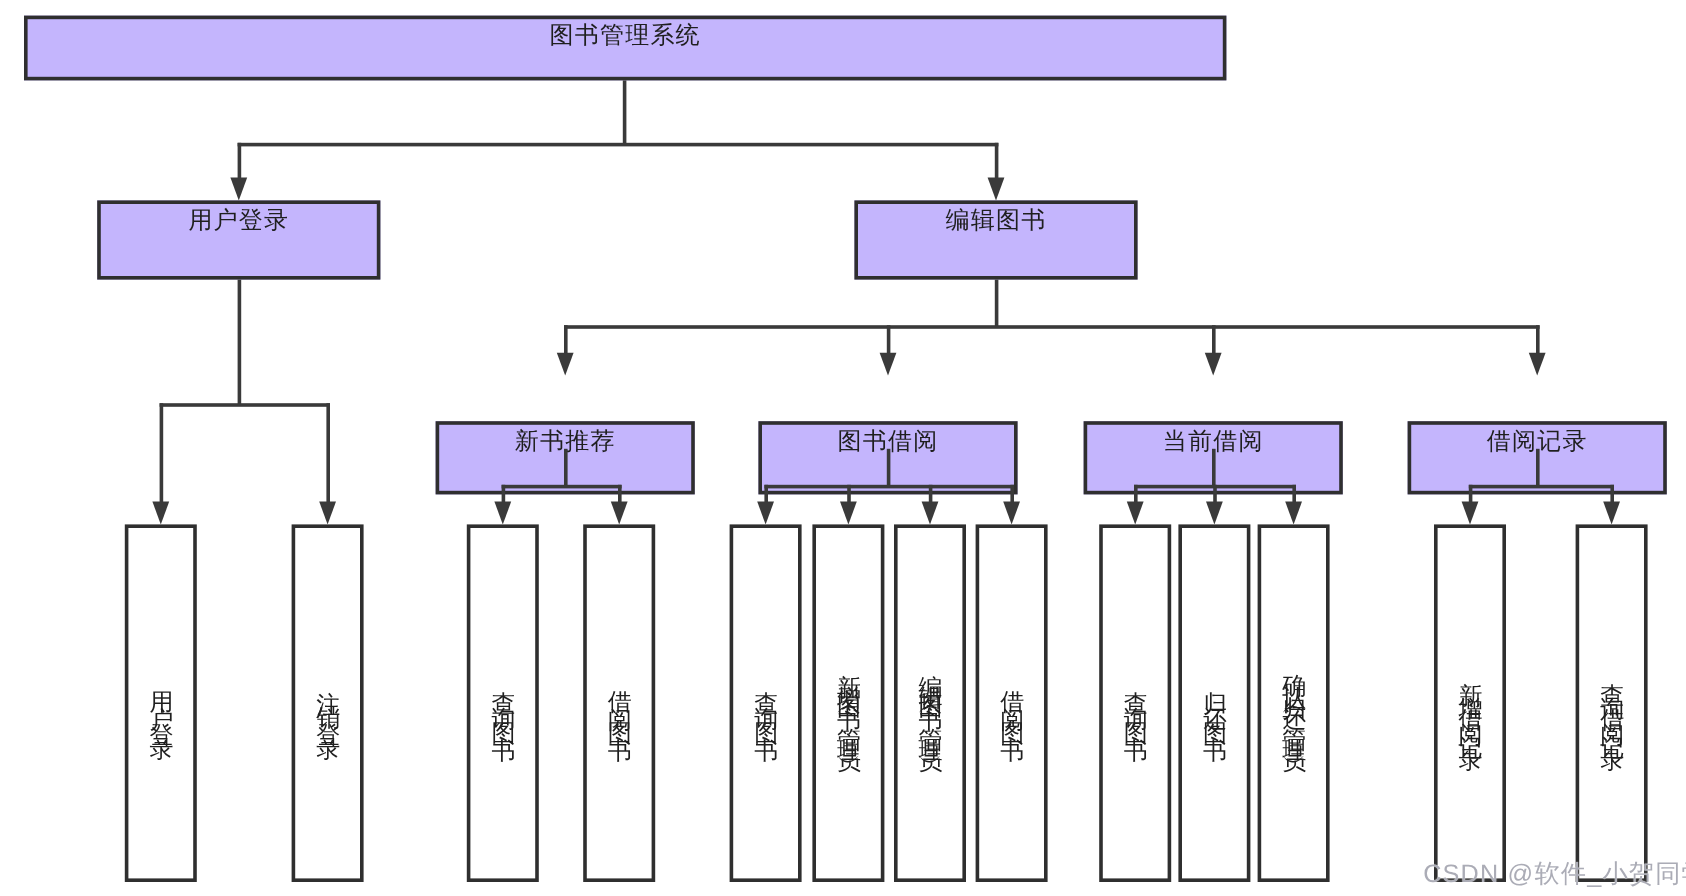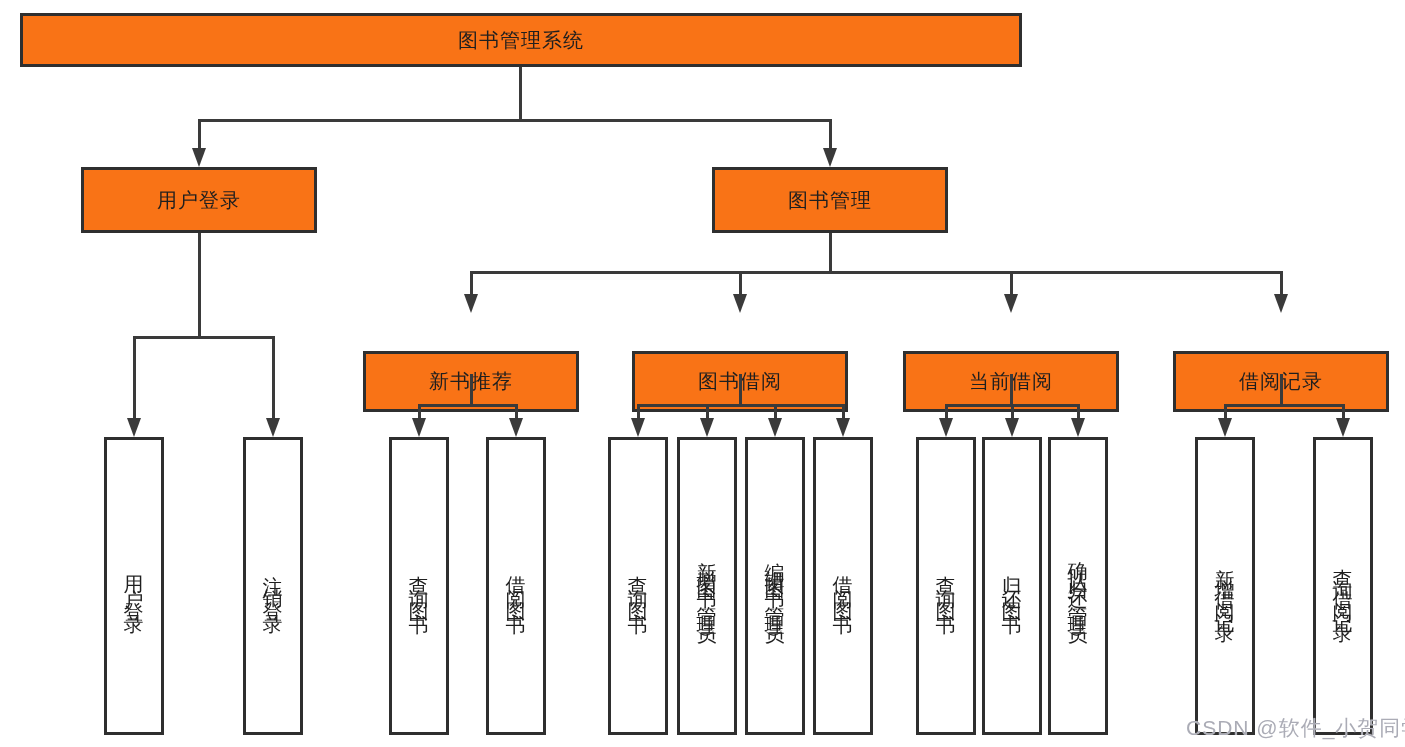--- a/index.html
+++ b/index.html
@@ -2,22 +2,22 @@
 <html><head>
 <meta charset="utf-8">
 <style>
   html,body{margin:0;padding:0;background:#ffffff;}
   #canvas{
     position:relative;width:1405px;height:747px;background:#ffffff;overflow:hidden;
     font-family:"Liberation Sans","DejaVu Sans",sans-serif;color:#1f1f1f;
   }
   
   .box{
-    position:absolute;box-sizing:border-box;border:3px solid #2f2f2f;background:#f97316;
-    display:flex;align-items:center;justify-content:center;
+    position:absolute;box-sizing:border-box;border:3px solid #2f2f2f;background:#c4b5fd;
+    display:flex;justify-content:center;
     font-size:20px;letter-spacing:1px;color:#1f1f1f;
   }
   .root{left:20px;top:13px;width:1002px;height:54px;}
   .l2{width:236px;height:66px;top:167px;}
   .l2.user{left:81px;} .l2.mgmt{left:712px;}
   .l3{width:216px;height:61px;top:313px;margin-top:38px;}
   .l3.rec{left:363px;} .l3.bor{left:632px;} .l3.cur{left:903px;} .l3.recd{left:1173px;}
   .vbox{position:absolute;top:437px;width:60px;height:298px;box-sizing:border-box;
         border:3px solid #2f2f2f;background:#fff;display:flex;align-items:center;justify-content:center;}
   .vtext{writing-mode:vertical-lr;text-orientation:mixed;font-size:20px;line-height:1;
@@ -50,21 +50,21 @@
   <div class="ln h" style="left:198px;top:119px;width:634px;"></div>
   <div class="ln v" style="left:198px;top:119px;height:32px;"></div>
   <div class="ln v" style="left:829px;top:119px;height:32px;"></div>
   <div class="arrow" style="left:192px;top:148px;"></div>
   <div class="arrow" style="left:823px;top:148px;"></div>
 
   <div class="box l2 user">
     <span>用户登录</span>
   </div>
   <div class="box l2 mgmt">
-    <span>图书管理</span>
+    <span>编辑图书</span>
   </div>
 
   <div class="ln v" style="left:198px;top:233px;height:105px;"></div>
   <div class="ln h" style="left:133px;top:336px;width:142px;"></div>
   <div class="ln v" style="left:133px;top:336px;height:84px;"></div>
   <div class="ln v" style="left:272px;top:336px;height:84px;"></div>
   <div class="arrow" style="left:127px;top:418px;"></div>
   <div class="arrow" style="left:266px;top:418px;"></div>
 
   <div class="ln v" style="left:829px;top:233px;height:40px;"></div>

